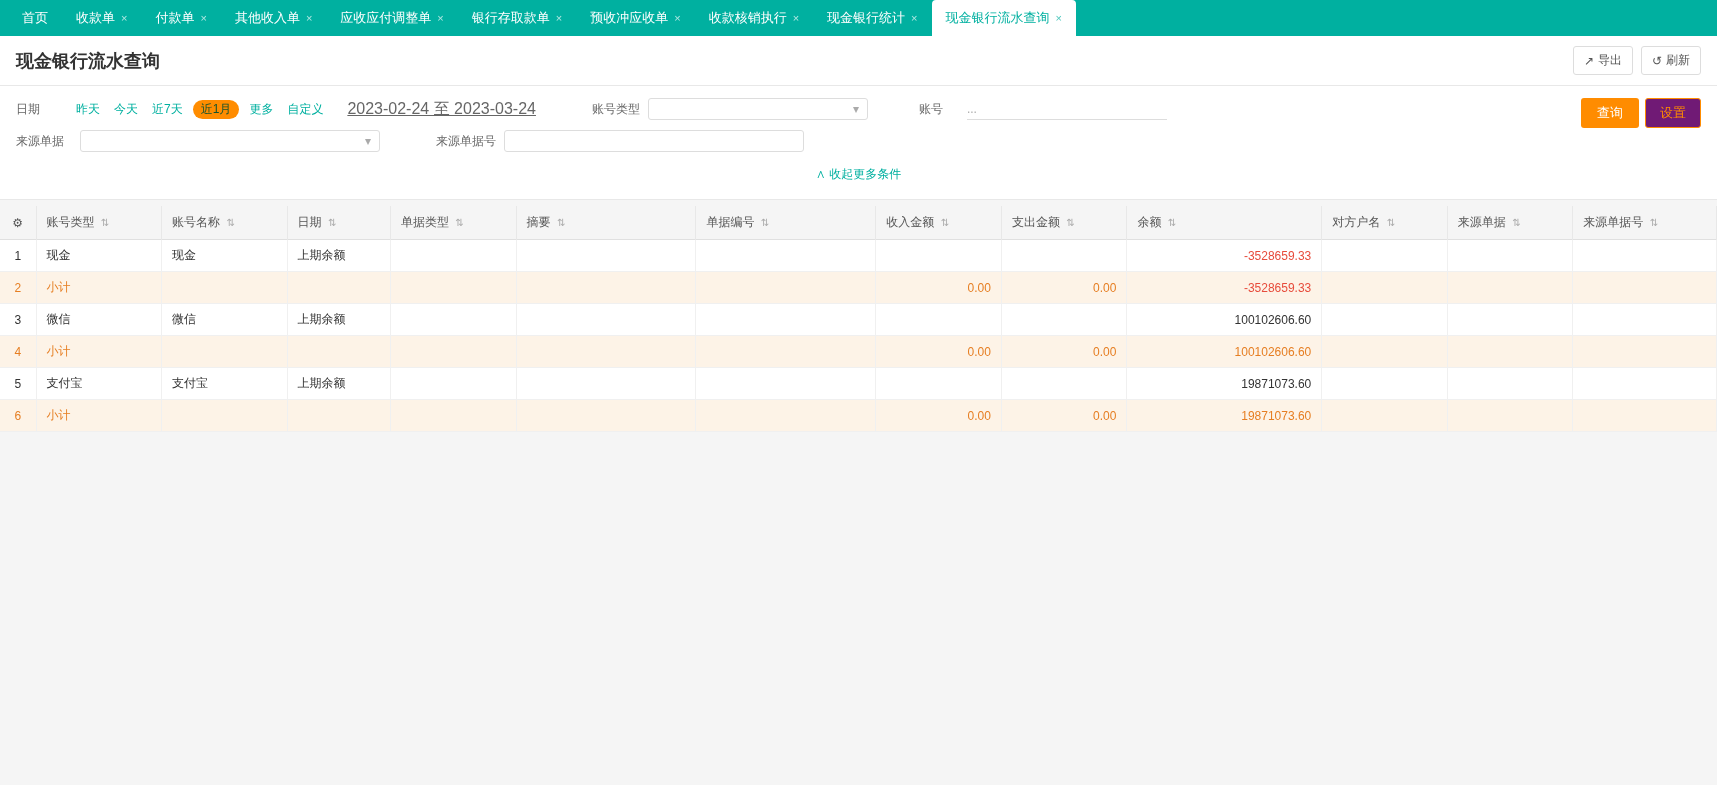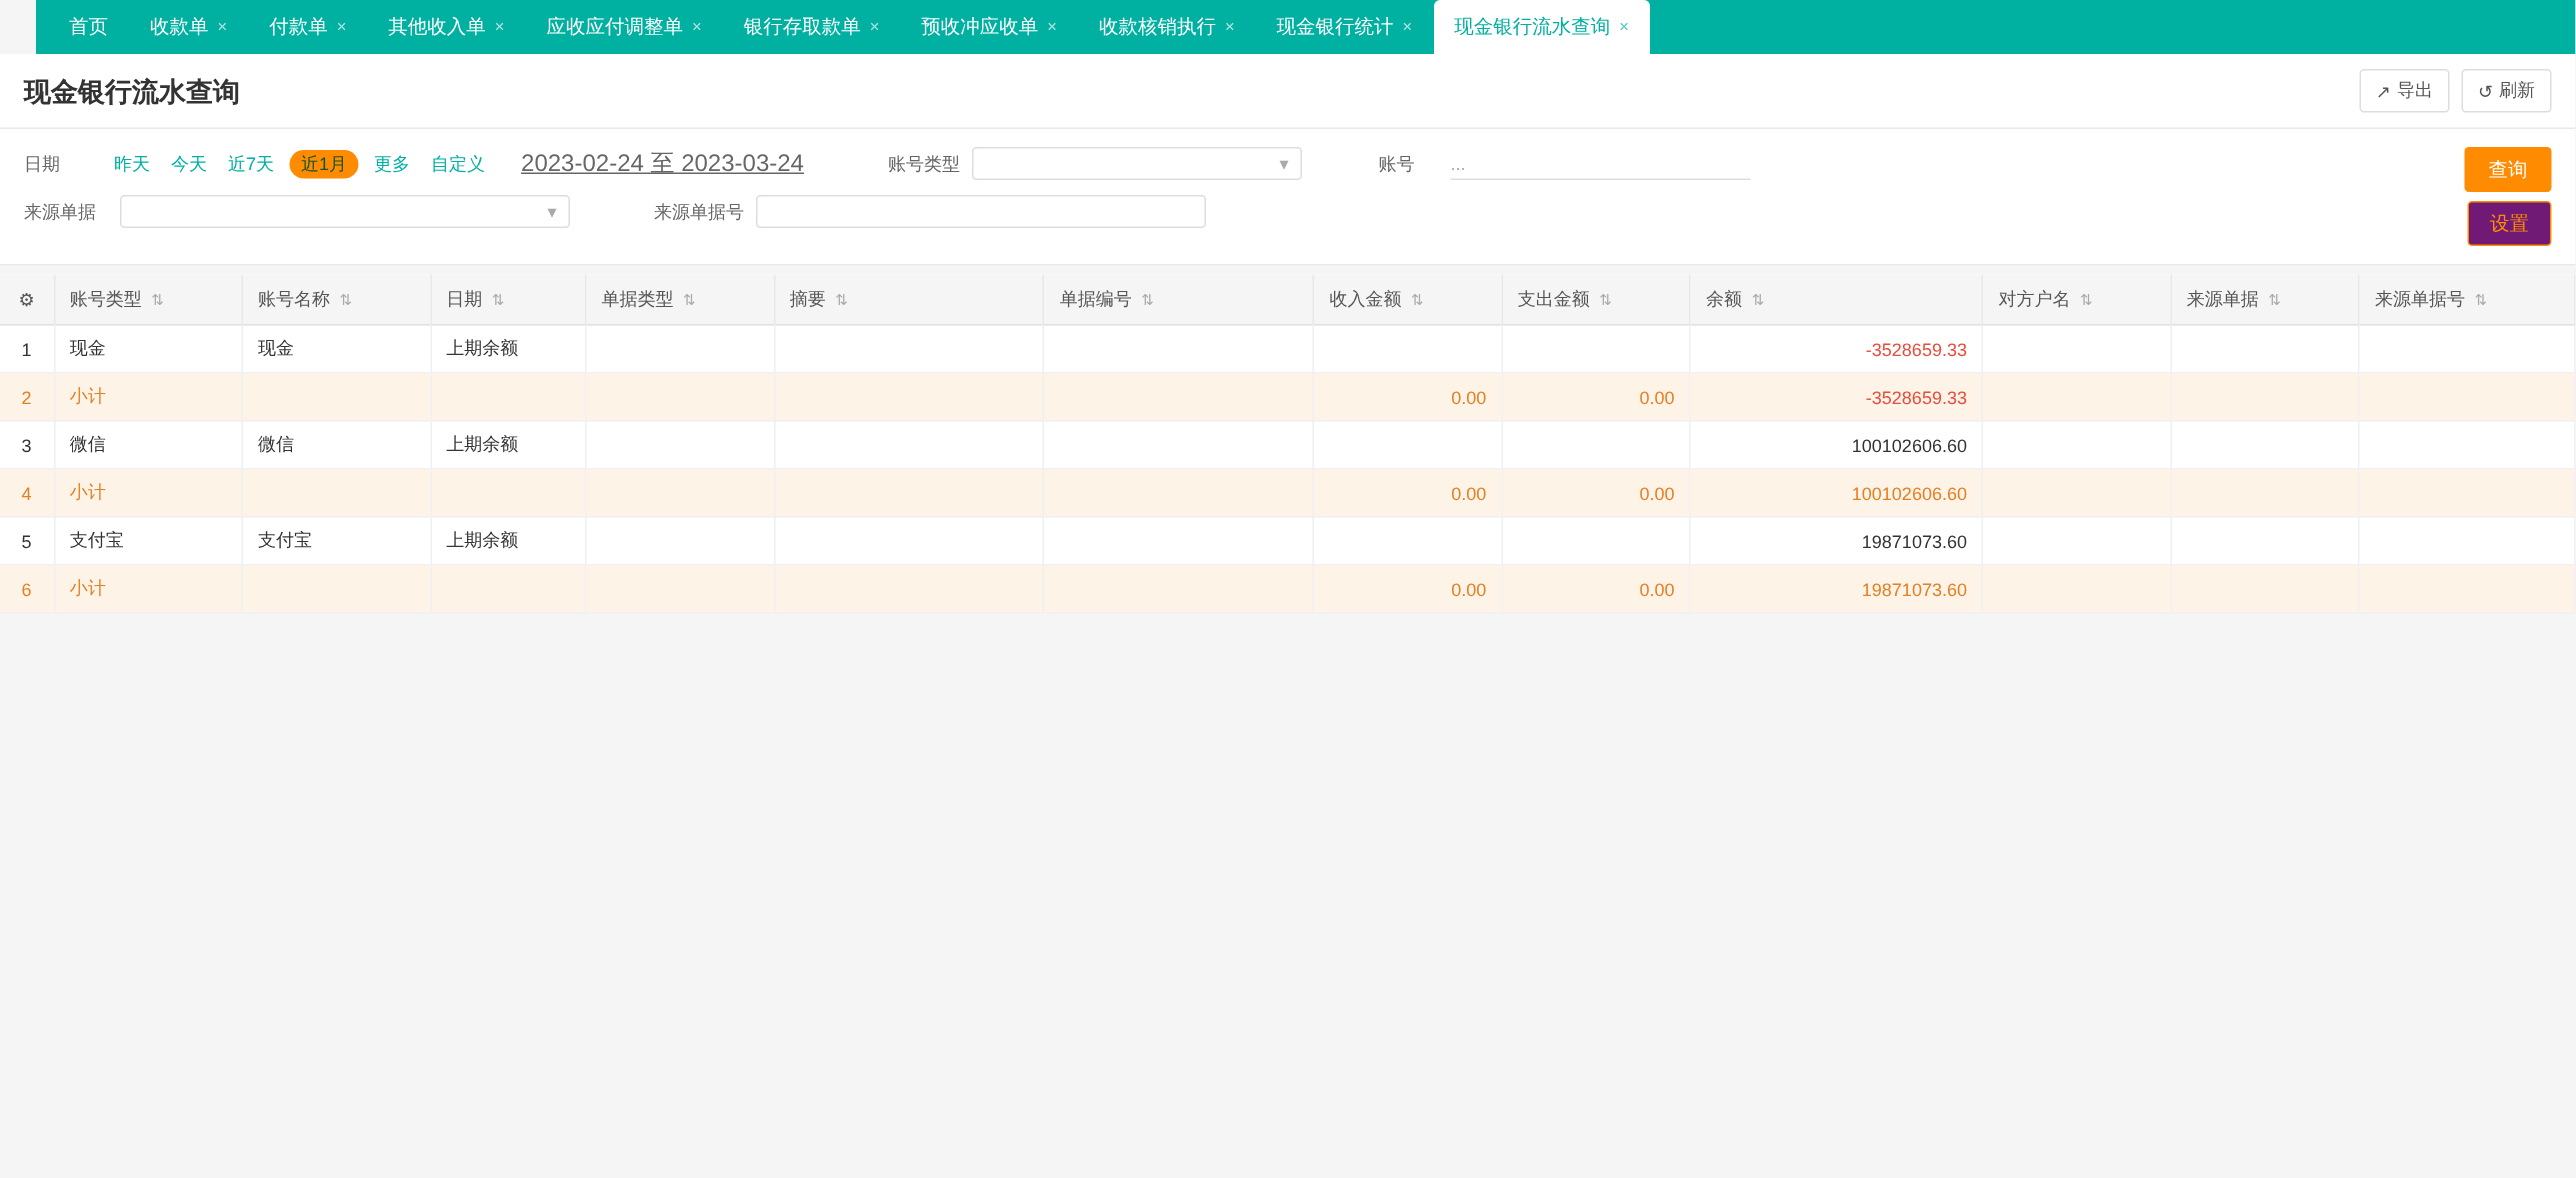--- a/index.html
+++ b/index.html
@@ -6,21 +6,20 @@
     body { font-family: 'Microsoft YaHei', Arial, sans-serif; font-size: 12px; background: #f5f5f5; color: #333; }
 
     
     .top-nav {
       background: #00b0a0;
       display: flex;
       align-items: center;
       height: 36px;
       padding: 0 8px;
       overflow: hidden;
-      margin-left: 24px;
     }
     .nav-item {
       color: #fff;
       padding: 0 14px;
       height: 36px;
       line-height: 36px;
       cursor: pointer;
       white-space: nowrap;
       font-size: 13px;
       display: flex;
@@ -152,21 +151,21 @@
       background: #701a75;
       color: #ff8c00;
       border: 1px solid #ff8c00;
       border-radius: 3px;
       padding: 5px 14px;
       cursor: pointer;
       font-size: 13px;
     }
     .right-buttons {
       display: flex;
-      flex-direction: column;
+      flex-direction: row;
       gap: 6px;
       align-items: flex-end;
     }
 
     
     .table-container {
       background: #fff;
       margin-top: 6px;
     }
     table {
@@ -314,20 +313,24 @@
         </div>
       </div>
     </div>
 
     <div class="right-buttons">
       <button class="btn-query">查询</button>
       <button class="btn-settings">设置</button>
     </div>
   </div>
 
+  <div class="collapse-bar">
+    <span>∧</span>
+    <span>收起更多条件</span>
+  </div>
 </div>
 
 <div class="table-container">
   <table>
     <thead>
       <tr>
         <th class="settings-col">
           <span>⚙</span>
         </th>
         <th>账号类型 <span class="sort-icon">⇅</span></th>

